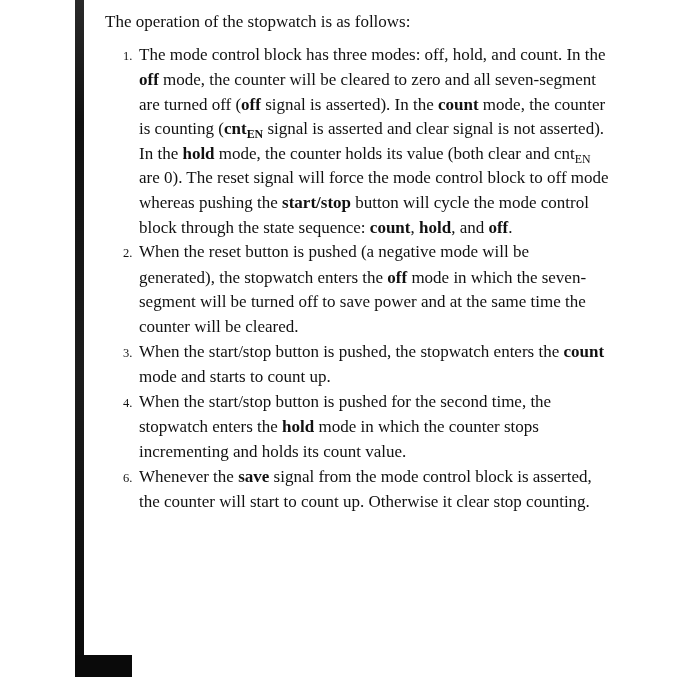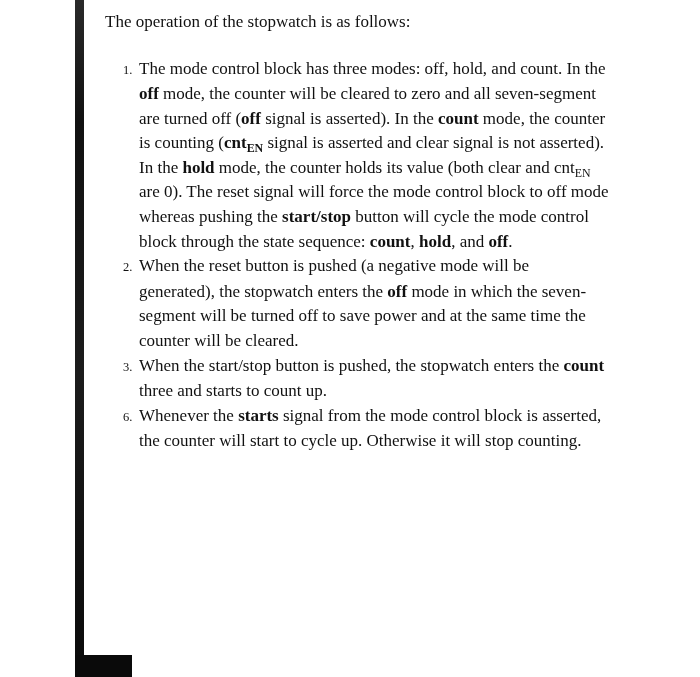--- a/index.html
+++ b/index.html
@@ -37,21 +37,21 @@
   }
   .content {
     position: absolute;
     left: 105px;
     top: 10px;
     width: 512px;
   }
   .intro {
     font-size: 17px;
     line-height: 24.5px;
-    margin: 0 0 22px 0;
+    margin: 0 0 8px 0;
   }
   ol.op-list {
     list-style: none;
     margin: 0 0 8px 18px;
     padding: 0;
     font-size: 17px;
     line-height: 24.6px;
     width: 486px;
   }
   ol.op-list li {
@@ -76,17 +76,18 @@
 <div class="page">
   <div class="edge-bar"></div>
   <div class="corner-mark"></div>
 
   <div class="content">
     <p class="intro">The operation of the stopwatch is as follows:</p>
 
     <ol class="op-list">
         <li><span class="num">1.</span><span>The mode control block has three modes: off, hold, and count. In the </span><span class="bold">off</span><span> mode, the counter will be cleared to zero and all seven-segment are turned off (</span><span class="bold">off</span><span> signal is asserted). In the </span><span class="bold">count</span><span> mode, the counter is counting (</span><span class="bold">cnt</span><sub class="bold">EN</sub><span> signal is asserted and clear signal is not asserted). In the </span><span class="bold">hold</span><span> mode, the counter holds its value (both clear and cnt</span><sub>EN</sub><span> are 0). The reset signal will force the mode control block to off mode whereas pushing the </span><span class="bold">start/stop</span><span> button will cycle the mode control block through the state sequence: </span><span class="bold">count</span><span>, </span><span class="bold">hold</span><span>, and </span><span class="bold">off</span><span>.</span></li>
         <li><span class="num">2.</span><span>When the reset button is pushed (a negative mode will be generated), the stopwatch enters the </span><span class="bold">off</span><span> mode in which the seven-segment will be turned off to save power and at the same time the counter will be cleared.</span></li>
-        <li><span class="num">3.</span><span>When the start/stop button is pushed, the stopwatch enters the </span><span class="bold">count</span><span> three and starts to count up.</span></li>
-        <li><span class="num">6.</span><span>Whenever the </span><span class="bold">starts</span><span> signal from the mode control block is asserted, the counter will start to cycle up. Otherwise it will stop counting.</span></li>
+        <li><span class="num">3.</span><span>When the start/stop button is pushed, the stopwatch enters the </span><span class="bold">count</span><span> mode and starts to count up.</span></li>
+        <li><span class="num">4.</span><span>When the start/stop button is pushed for the second time, the stopwatch enters the </span><span class="bold">hold</span><span> mode in which the counter stops incrementing and holds its count value.</span></li>
+        <li><span class="num">6.</span><span>Whenever the </span><span class="bold">save</span><span> signal from the mode control block is asserted, the counter will start to count up. Otherwise it clear stop counting.</span></li>
       </ol>
   </div>
 </div>
 
 </body></html>

